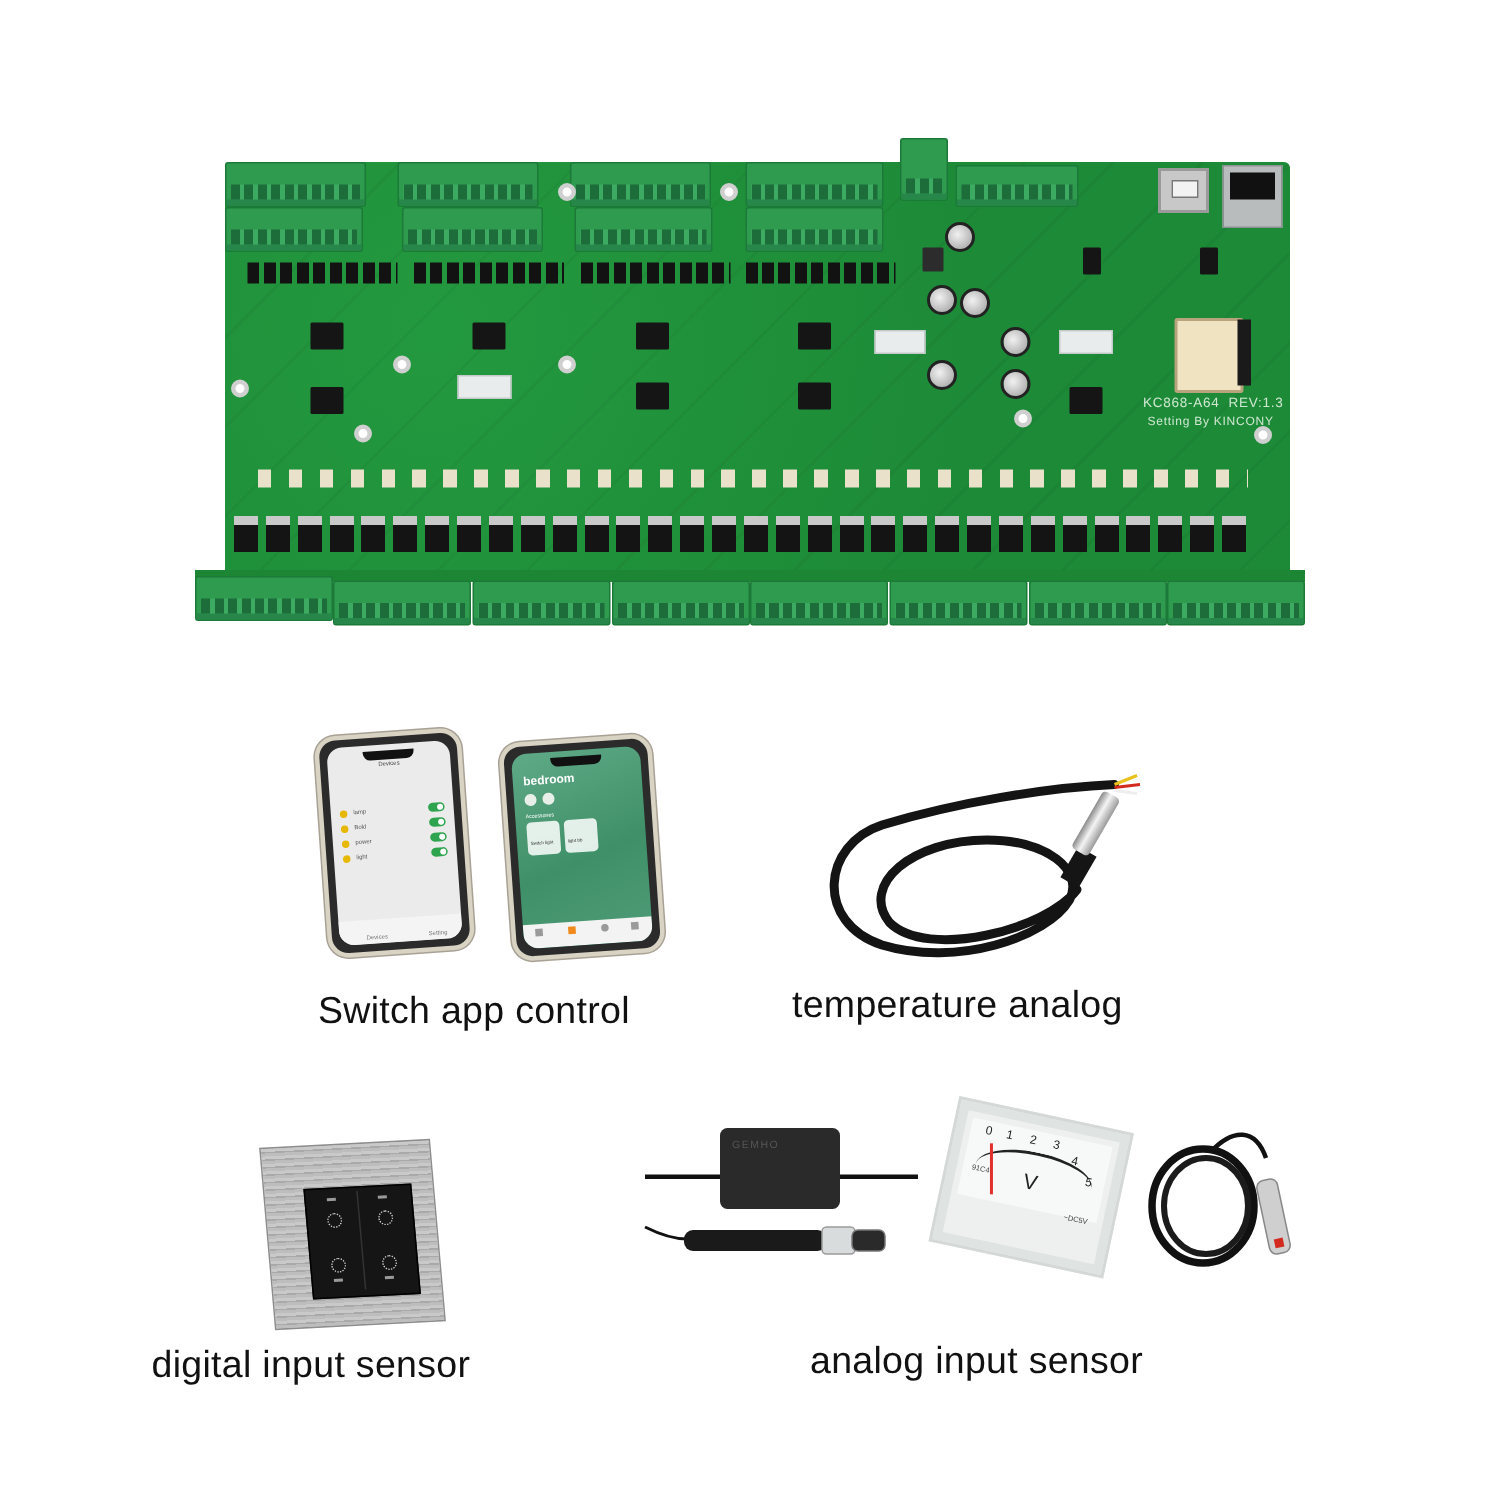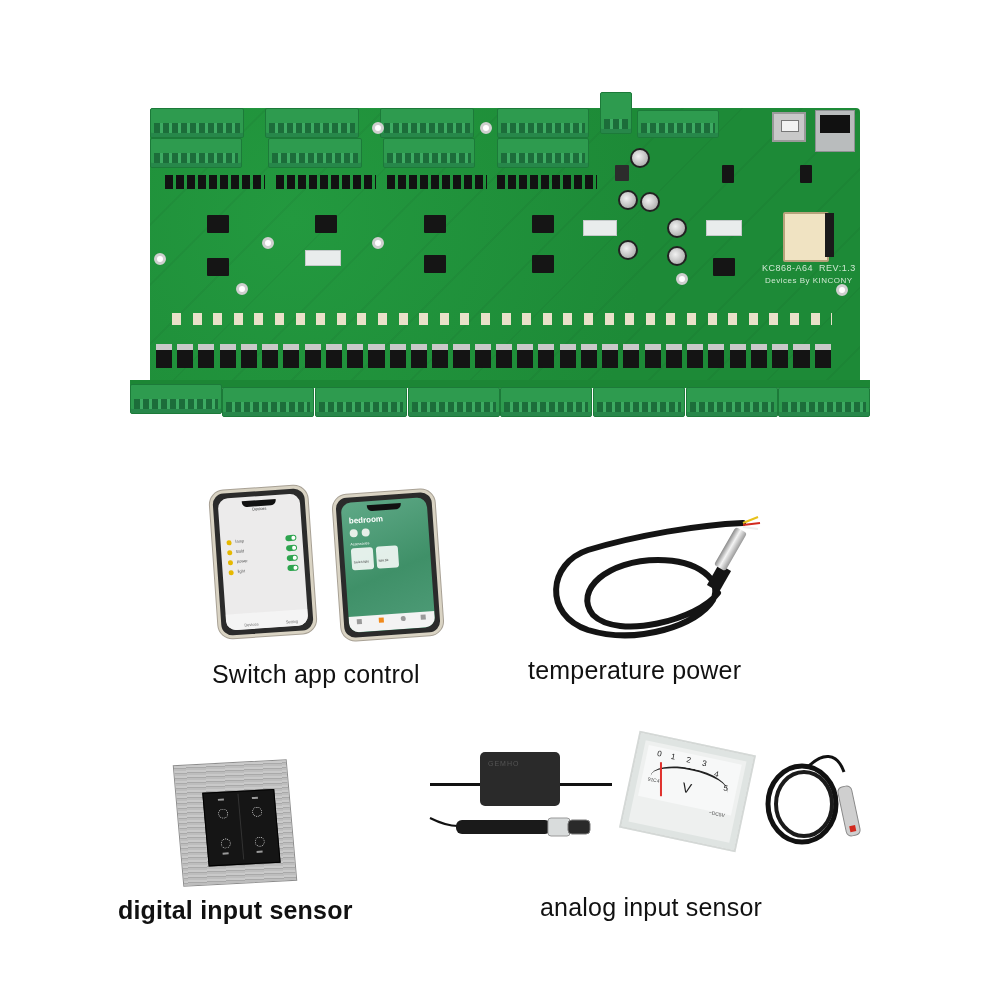--- a/index.html
+++ b/index.html
@@ -127,21 +127,21 @@
 <div class="abs chip" style="left:615px;top:165px;width:14px;height:16px;background:#2c2c2c;"></div>
 
 <div class="abs jst" style="left:305px;top:250px;width:34px;height:14px;"></div>
 <div class="abs jst" style="left:583px;top:220px;width:32px;height:14px;"></div>
 <div class="abs jst" style="left:706px;top:220px;width:34px;height:14px;"></div>
 
 <div class="abs esp" style="left:783px;top:212px;width:42px;height:46px;"></div>
 <div class="abs esp-ant" style="left:825px;top:213px;width:9px;height:44px;"></div>
 
 <div class="abs pcb-label" style="left:762px;top:263px;font-size:9px;"><span>KC868-A64</span>&nbsp;&nbsp;<span>REV:1.3</span></div>
-<div class="abs pcb-label" style="left:765px;top:276px;font-size:8px;">Devices By KINCONY</div>
+<div class="abs pcb-label" style="left:765px;top:276px;font-size:8px;">Setting By KINCONY</div>
 
 <div class="abs hole" style="left:154px;top:253px;"></div>
 <div class="abs hole" style="left:262px;top:237px;"></div>
 <div class="abs hole" style="left:372px;top:237px;"></div>
 <div class="abs hole" style="left:372px;top:122px;"></div>
 <div class="abs hole" style="left:480px;top:122px;"></div>
 <div class="abs hole" style="left:236px;top:283px;"></div>
 <div class="abs hole" style="left:676px;top:273px;"></div>
 <div class="abs hole" style="left:836px;top:284px;"></div>
 
@@ -232,37 +232,37 @@
 
 <svg class="abs" style="left:548px;top:505px;" width="240" height="145" viewBox="0 0 240 145">
   <path d="M195 18 C150 20 90 30 40 45 C0 58 -5 110 40 125 C90 140 150 120 165 95 C175 75 150 55 110 55 C60 55 25 85 45 110 C70 135 150 115 170 88" fill="none" stroke="#141414" stroke-width="6" stroke-linecap="round"></path>
   <path d="M195 18 L210 12" stroke="#e8c21a" stroke-width="2"></path>
   <path d="M195 20 L212 18" stroke="#d22a1f" stroke-width="2"></path>
   <path d="M195 22 L210 24" stroke="#eeeeee" stroke-width="2"></path>
 </svg>
 <div class="abs" style="left:712px;top:566px;width:14px;height:24px;background:#151515;transform:rotate(30deg);"></div>
 <div class="abs probe" style="left:724px;top:527px;width:13px;height:44px;transform:rotate(30deg);"></div>
 
-<div class="abs caption" style="left:528px;top:656px;">temperature power</div>
+<div class="abs caption" style="left:528px;top:656px;">temperature analog</div>
 
 <div class="abs switch-frame" style="left:178px;top:762px;width:112px;height:120px;transform:rotate(-5deg) skewY(2deg);">
   <div class="abs switch-face" style="left:26px;top:28px;width:70px;height:72px;">
     <div class="abs" style="left:34px;top:2px;width:1px;height:66px;background:#333;"></div>
     <div class="sw-led" style="left:14px;top:6px;"></div>
     <div class="sw-sun" style="left:13px;top:16px;"></div>
     <div class="sw-led" style="left:48px;top:6px;"></div>
     <div class="sw-sun" style="left:47px;top:16px;"></div>
     <div class="sw-sun" style="left:13px;top:46px;"></div>
     <div class="sw-led" style="left:14px;top:60px;"></div>
     <div class="sw-sun" style="left:47px;top:46px;"></div>
     <div class="sw-led" style="left:48px;top:60px;"></div>
   </div>
 </div>
 
-<div class="abs caption" style="left:118px;top:896px;font-weight:bold;">digital input sensor</div>
+<div class="abs caption" style="left:101px;top:896px;">digital input sensor</div>
 
 <div class="abs" style="left:430px;top:783px;width:182px;height:3px;background:#111;"></div>
 <div class="abs box-dev" style="left:480px;top:752px;width:80px;height:54px;">
   <span class="abs" style="left:8px;top:8px;font-size:7px;color:#555;letter-spacing:1px;">GEMHO</span>
 </div>
 
 <svg class="abs" style="left:428px;top:812px;" width="170" height="40" viewBox="0 0 170 40">
   <path d="M2 6 C10 10 20 14 30 14" stroke="#111" stroke-width="2" fill="none"></path>
   <rect x="28" y="8" width="95" height="14" rx="6" fill="#1a1a1a"></rect>
   <rect x="120" y="6" width="22" height="18" rx="3" fill="#d9dcdc" stroke="#9a9a9a"></rect>

